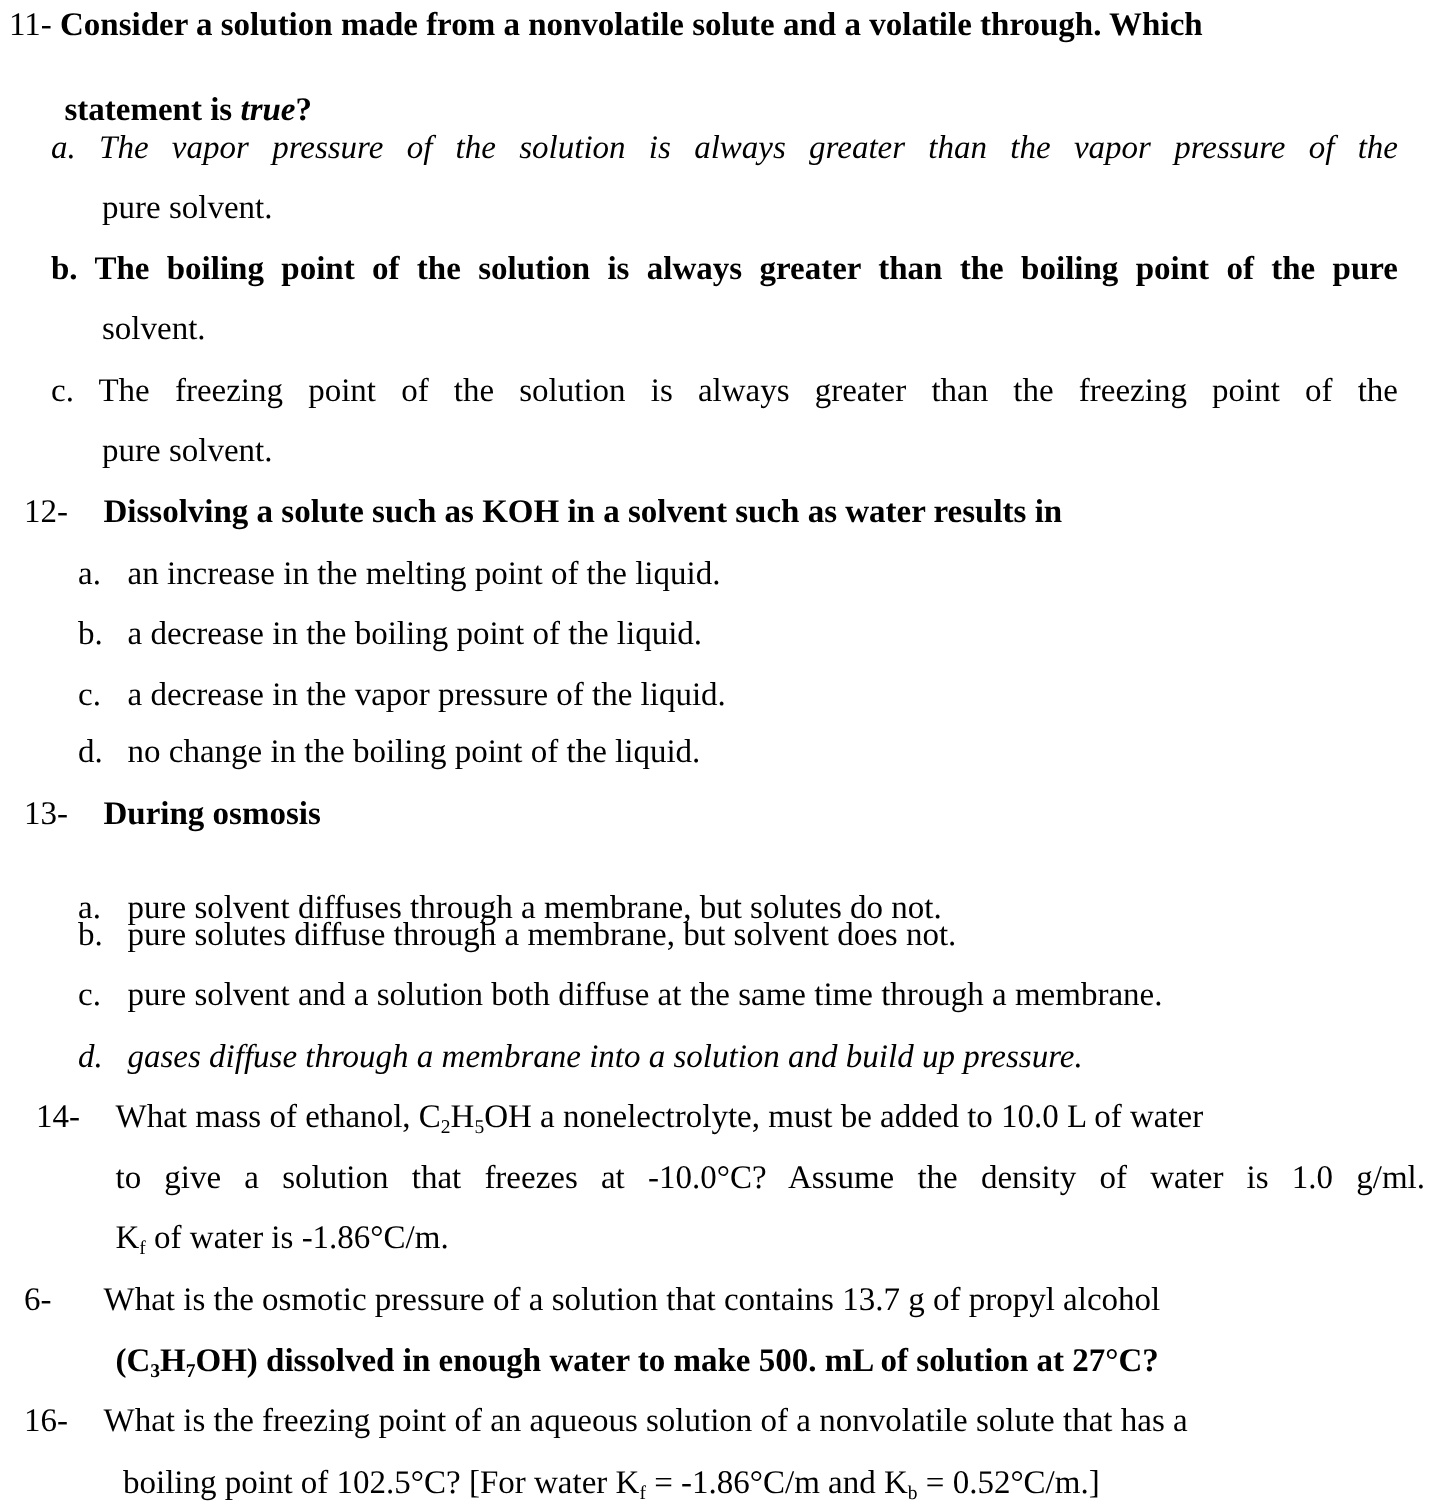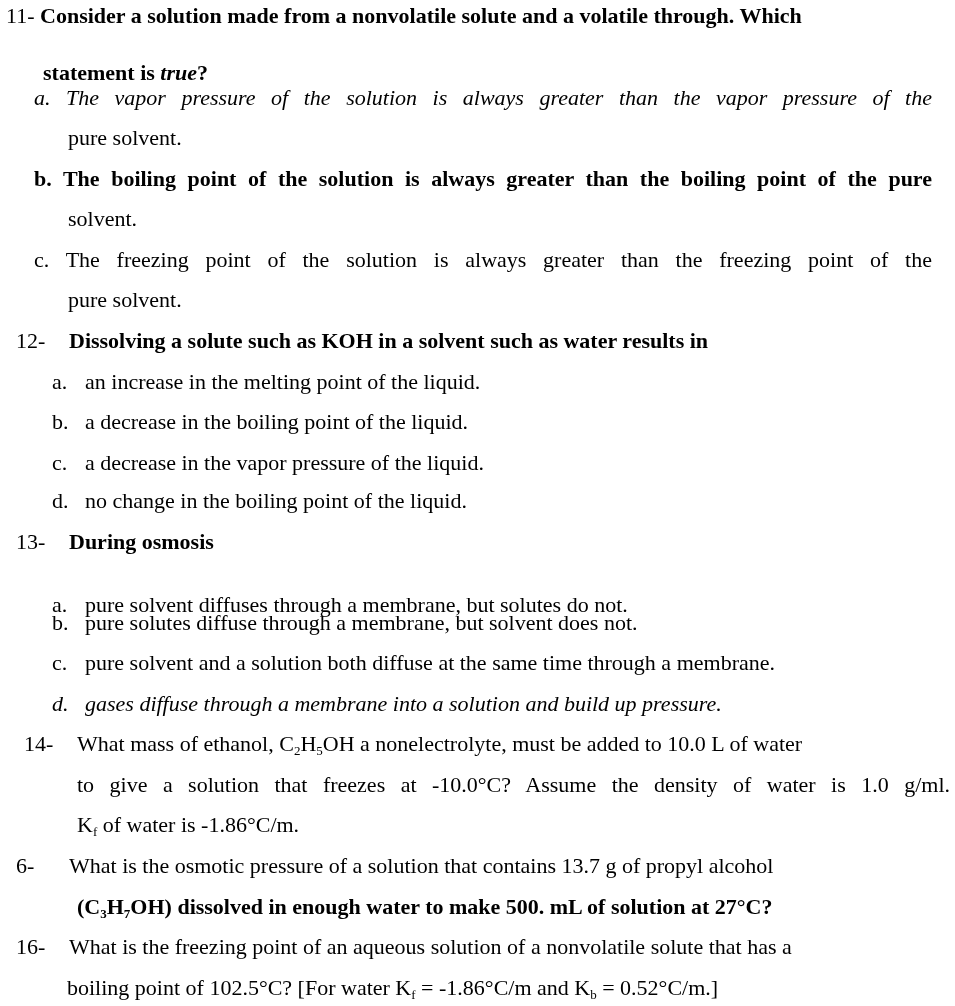--- a/index.html
+++ b/index.html
@@ -86,15 +86,15 @@
 <div class="line" style="left:16px; top:853px; width:934px;">
   <span class="num" style="width:53px;">6-</span><span>What is the osmotic pressure of a solution that contains 13.7 g of propyl alcohol</span>
 </div>
 <div class="line" style="left:77px; top:894px;font-weight:bold;">
   <span>(C</span><sub>3</sub><span>H</span><sub>7</sub><span>OH) dissolved in enough water to make 500. mL of solution at 27°C?</span>
 </div>
 
 <div class="line" style="left:16px; top:934px; width:934px;">
   <span class="num" style="width:53px;">16-</span><span>What is the freezing point of an aqueous solution of a nonvolatile solute that has a</span>
 </div>
-<div class="line" style="left:67px; top:975px;">
+<div class="line" style="left:82px; top:975px;">
   <span>boiling point of 102.5°C? [For water K</span><sub>f</sub><span> = -1.86°C/m and K</span><sub>b</sub><span> = 0.52°C/m.]</span>
 </div>
 
 </body></html>

